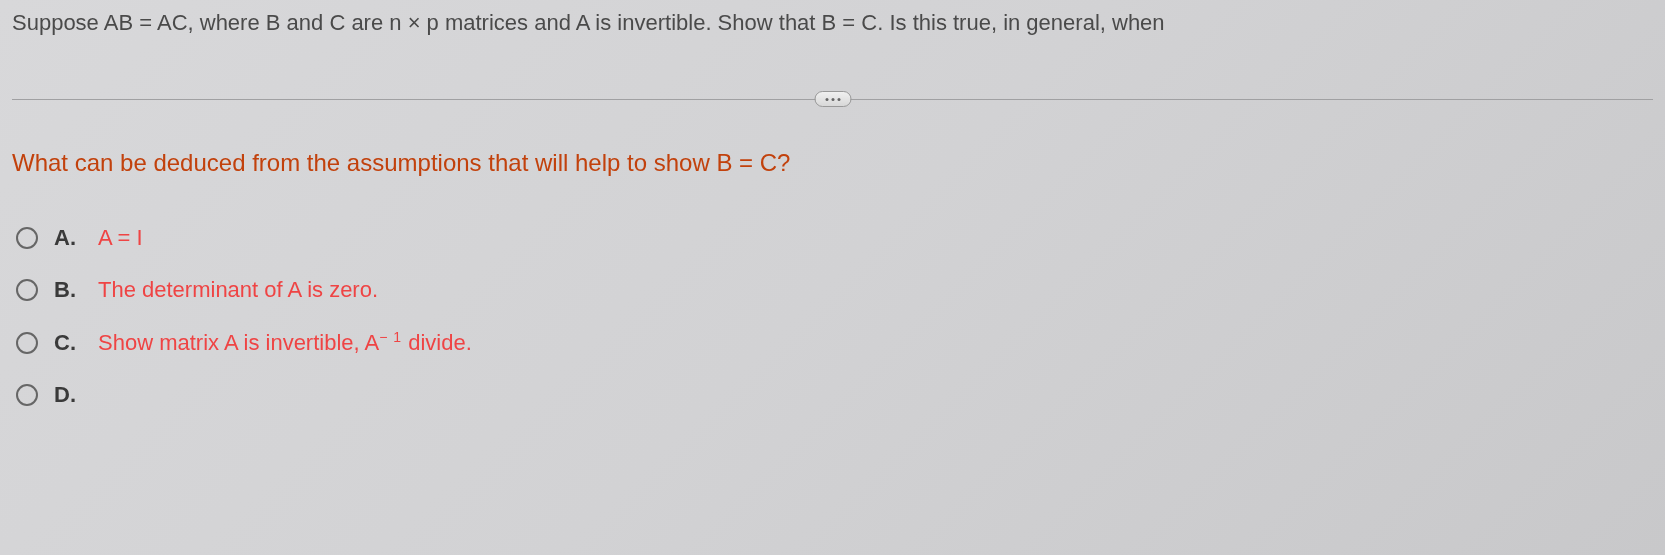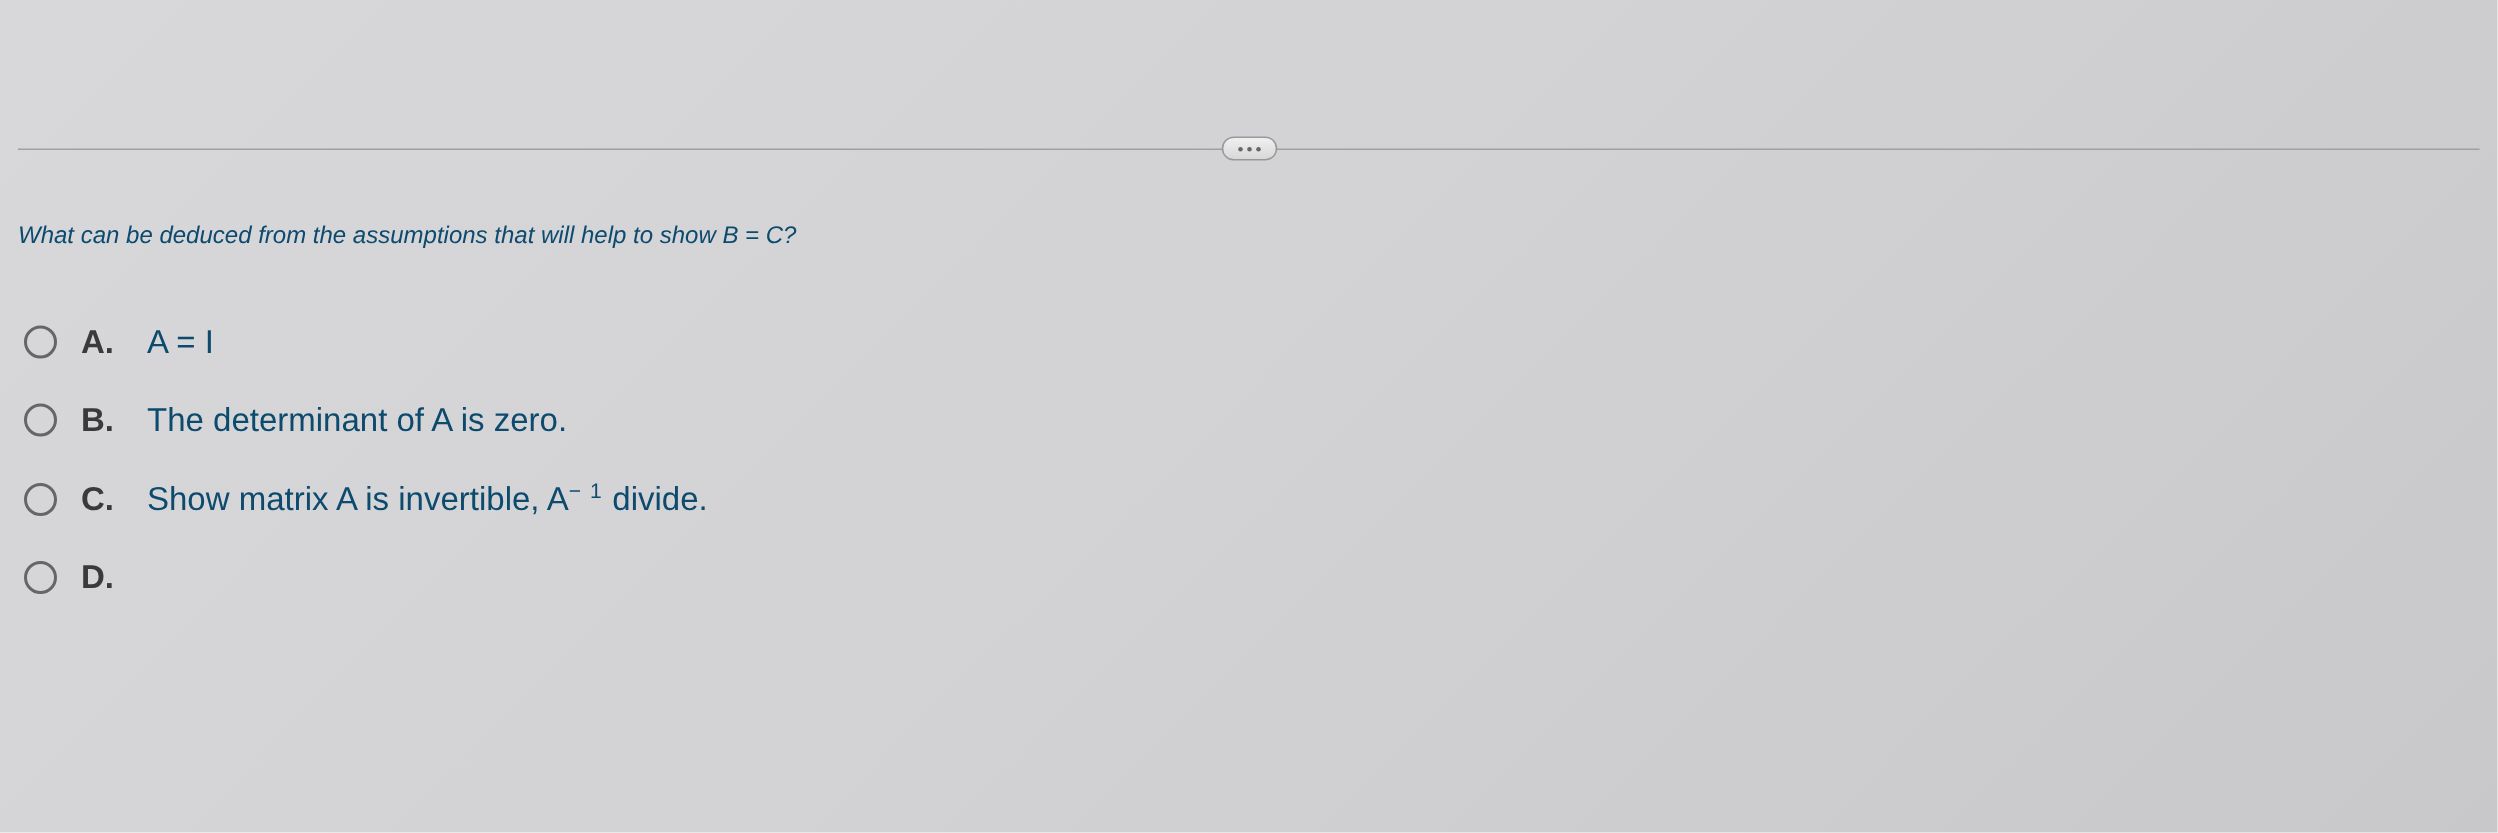--- a/index.html
+++ b/index.html
@@ -49,24 +49,23 @@
       align-items: center;
       height: 16px;
     }
     .dot {
       width: 3px;
       height: 3px;
       border-radius: 50%;
       background: #666;
     }
     .sub-question {
-      font-size: 16px;
-      color: #0c4a6e;
+      font-size: 24px;
+      color: #c2410c;
       margin-bottom: 48px;
-      font-style: italic;
     }
     .options {
       display: flex;
       flex-direction: column;
       gap: 26px;
       padding-left: 4px;
     }
     .option-row {
       display: flex;
       align-items: center;
@@ -82,33 +81,33 @@
       cursor: pointer;
     }
     .opt-letter {
       font-weight: bold;
       font-size: 22px;
       color: #3a3a3a;
       width: 28px;
     }
     .opt-text {
       font-size: 22px;
-      color: #0c4a6e;
+      color: #ef4444;
     }
     .sup {
       font-size: 14px;
       vertical-align: super;
       letter-spacing: 1px;
     }
   </style>
 </head>
 <body>
 
 <div class="question-header">
-  <br>
+  <span>Suppose AB = AC, where B and C are n × p matrices and A is invertible. Show that B = C. Is this true, in general, when</span><br>
 </div>
 
 <div class="divider-wrap">
   <div class="divider-line"></div>
   <div class="divider-pill">
     <span class="dot"></span>
     <span class="dot"></span>
     <span class="dot"></span>
   </div>
 </div>

